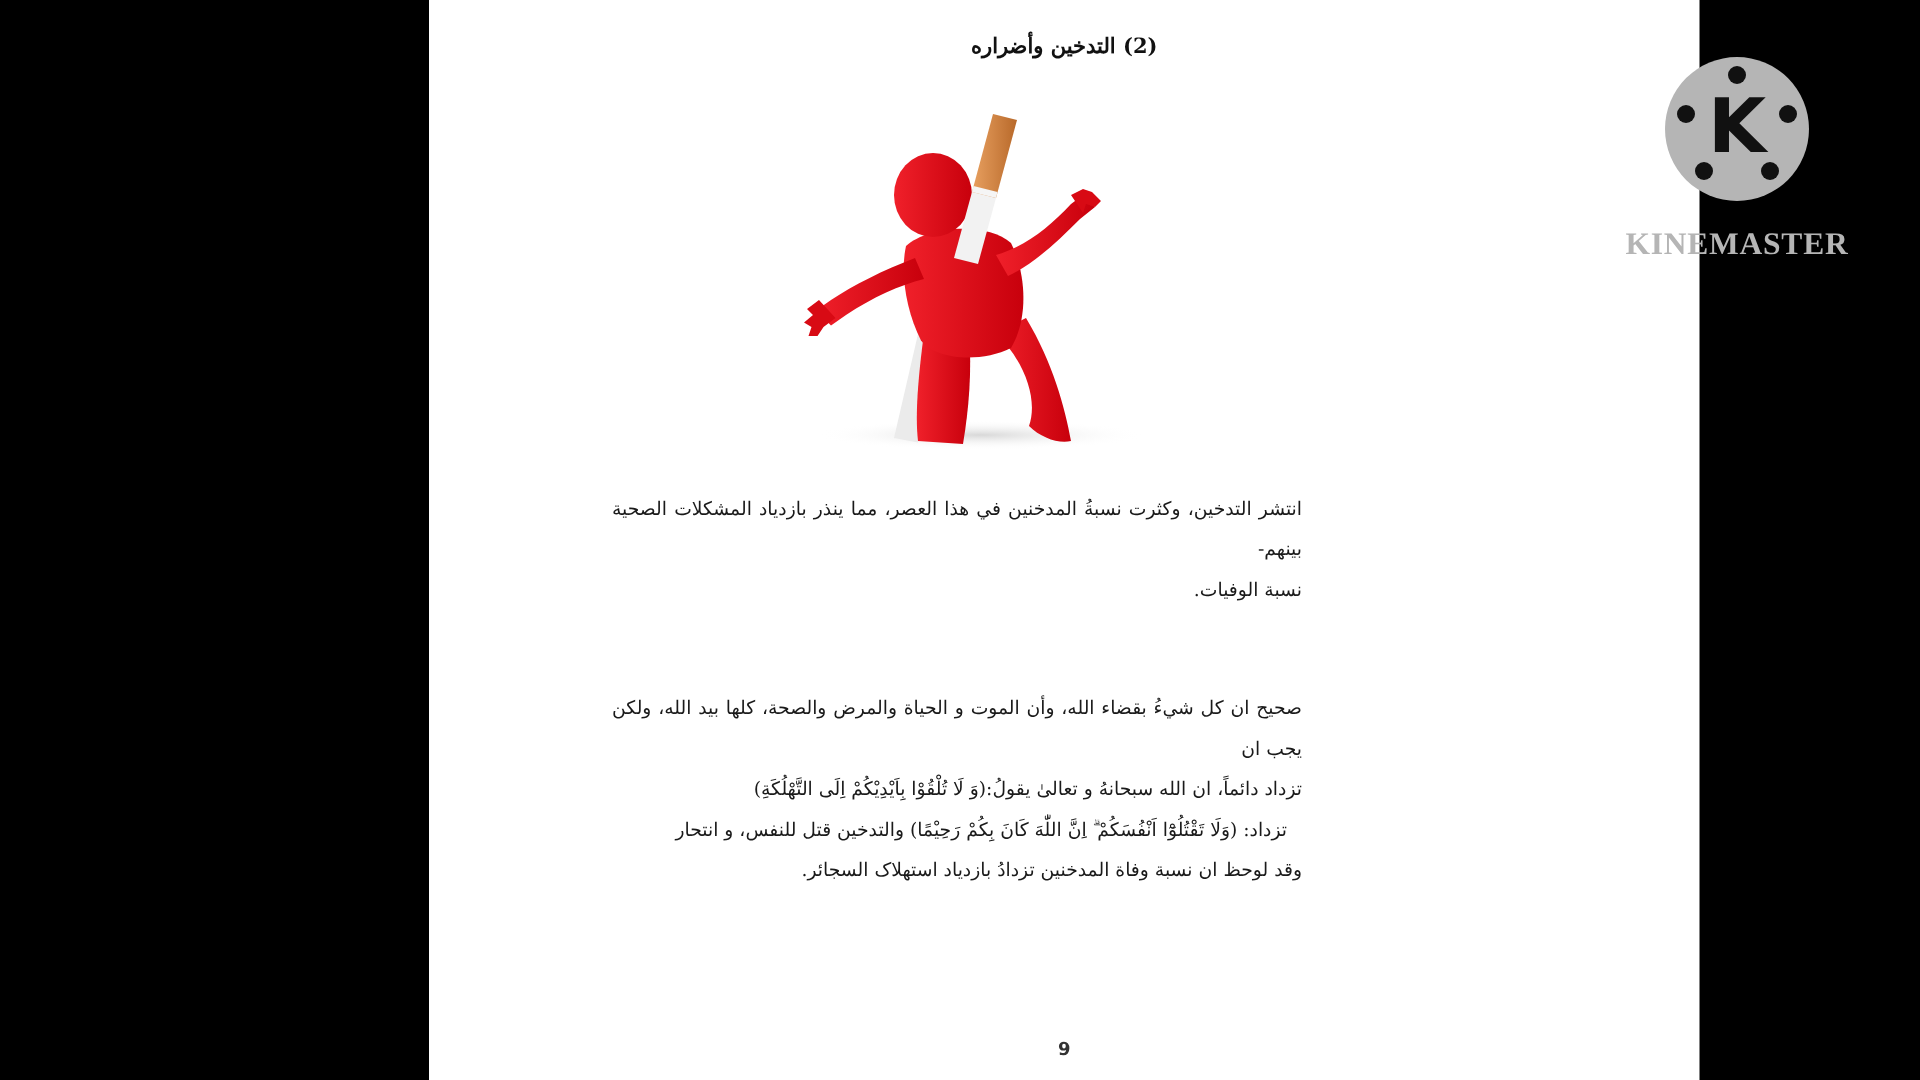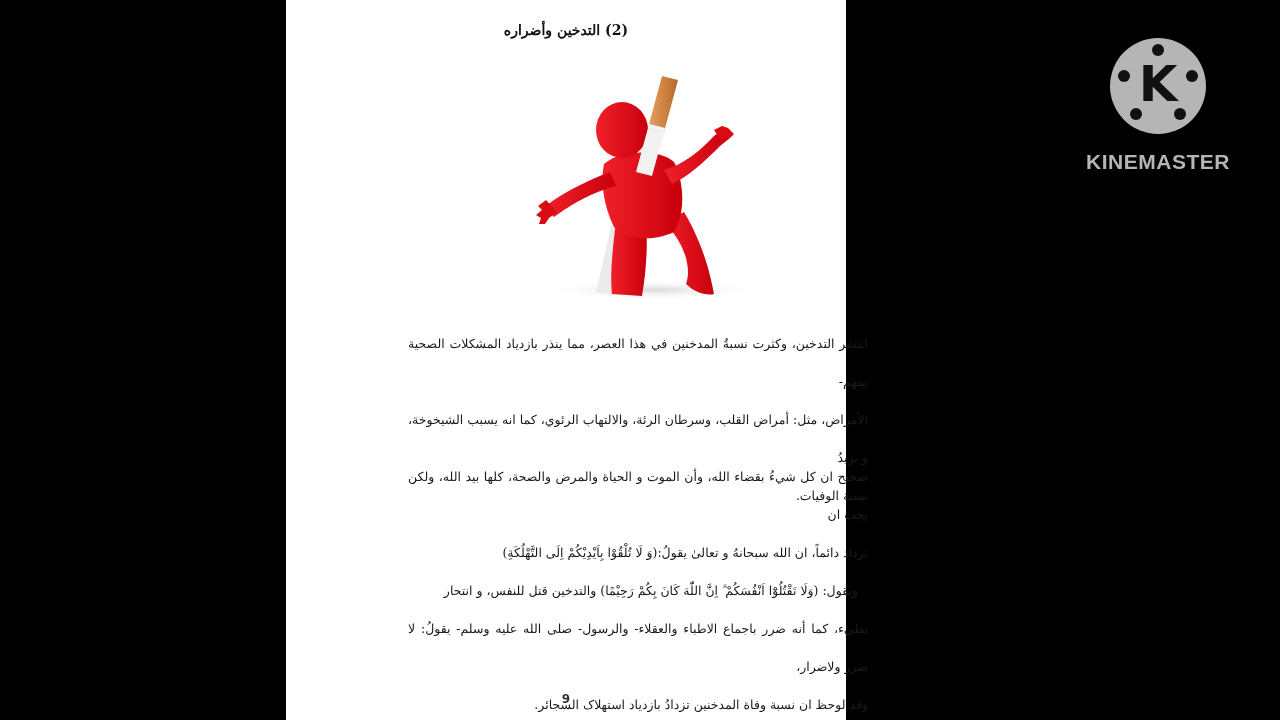--- a/index.html
+++ b/index.html
@@ -2,36 +2,36 @@
 <html><head>
 <meta charset="utf-8">
 <style>
   html, body { margin:0; padding:0; }
   body {
     width:1280px; height:720px; overflow:hidden; position:relative;
     background:#000; font-family:"DejaVu Serif", serif;
   }
   .video-frame { position:absolute; inset:0; background:#000; }
   .page {
-    position:absolute; left:286px; top:0; width:560px; height:720px;
+    position:absolute; left:286px; top:0; width:847px; height:720px;
     background:#fff;
   }
   .page-title {
     position:absolute; left:0; right:0; top:22px; text-align:center;
     direction:rtl; font-family:"DejaVu Serif", serif; font-weight:bold;
     font-size:14px; color:#111;
   }
   .illustration {
     position:absolute; left:238px; top:72px; width:250px; height:228px;
   }
   .illustration svg { width:100%; height:100%; display:block; }
   .body-text {
     position:absolute; left:122px; width:460px; direction:rtl;
     text-align:justify; text-align-last:right;
-    font-family:"DejaVu Serif", serif; font-size:12.5px; line-height:38px;
+    font-family:"DejaVu Serif", serif; font-size:12.5px; line-height:27px;
     color:#1a1a1a;
   }
   .para1 { top:325px; }
   .para2 { top:458px; }
   .para2 .indent { text-indent:10px; display:block; }
   .para2 span.line { display:block; }
   .page-number {
     position:absolute; left:0; right:0; top:692px; text-align:center;
     font-family:"DejaVu Sans", sans-serif; font-size:12px; font-weight:bold; color:#333;
   }
@@ -43,21 +43,21 @@
     border-radius:50%; background:#b5b5b5;
   }
   .wm-dot { position:absolute; width:12px; height:12px; border-radius:50%; background:#111; }
   .wm-k {
     position:absolute; left:0; right:0; top:16px; text-align:center;
     font-family:"DejaVu Sans", sans-serif; font-weight:bold; font-size:50px;
     color:#111; line-height:60px;
   }
   .wm-text {
     position:absolute; left:0; top:112px; width:168px; text-align:center;
-    font-family:Liberation Sans, sans-serif; font-weight:bold; font-size:21px;
+    font-family:Liberation Serif, serif; font-weight:bold; font-size:21px;
     letter-spacing:0.5px; color:#b5b5b5;
   }
 </style>
 </head>
 <body>
 
 <div class="video-frame"></div>
 
 <div class="page">
   <div class="page-title">(2) التدخين وأضراره</div>
@@ -97,29 +97,27 @@
       <ellipse cx="98" cy="58" rx="26" ry="28" fill="url(#redg)"></ellipse>
 
       <polygon points="112,100 128,104 140,60 124,56" fill="#f2f2f2"></polygon>
       <polygon points="124,56 140,60 154,8 138,4" fill="url(#filterg)"></polygon>
       <polygon points="124,56 140,60 141,56 125,52" fill="#f5f5f5"></polygon>
     </svg>
   </div>
 
   <div class="body-text para1">
     <span style="display:block">انتشر التدخين، وكثرت نسبةُ المدخنين في هذا العصر، مما ينذر بازدياد المشكلات الصحية بينهم-</span>
-    <span style="display:block">الأمراض، مثل: أمراض القلب، وسرطان الرئة، والالتهاب الرئوي، كما انه يسبب الشيخوخة، و يزيدُ</span>
     <span style="display:block">نسبة الوفيات.</span>
   </div>
 
   <div class="body-text para2">
     <span class="line">صحيح ان كل شيءُ بقضاء الله، وأن الموت و الحياة والمرض والصحة، كلها بيد الله، ولكن يجب ان</span>
     <span class="line">تزداد دائماً، ان الله سبحانهُ و تعالىٰ يقولُ:(وَ لَا تُلْقُوْا بِاَيْدِيْكُمْ اِلَى التَّهْلُكَةِ)</span>
-    <span class="line indent">ويقول: (وَلَا تَقْتُلُوْٓا اَنْفُسَكُمْ ۗ اِنَّ اللّٰهَ كَانَ بِكُمْ رَحِيْمًا) والتدخين قتل للنفس، و انتحار</span>
-    <span class="line">بطيء، كما أنه ضرر باجماع الاطباء والعقلاء- والرسول- صلى الله عليه وسلم- يقولُ: لا ضرر ولاضرار،</span>
+    <span class="line indent">تزداد: (وَلَا تَقْتُلُوْٓا اَنْفُسَكُمْ ۗ اِنَّ اللّٰهَ كَانَ بِكُمْ رَحِيْمًا) والتدخين قتل للنفس، و انتحار</span>
     <span class="line">وقد لوحظ ان نسبة وفاة المدخنين تزدادُ بازدياد استهلاک السجائر.</span>
   </div>
 
   <div class="page-number">9</div>
 </div>
 
 <div class="watermark">
   <div class="wm-logo">
     <div class="wm-dot" style="left:42px; top:6px;"></div>
     <div class="wm-dot" style="left:8px; top:32px;"></div>

